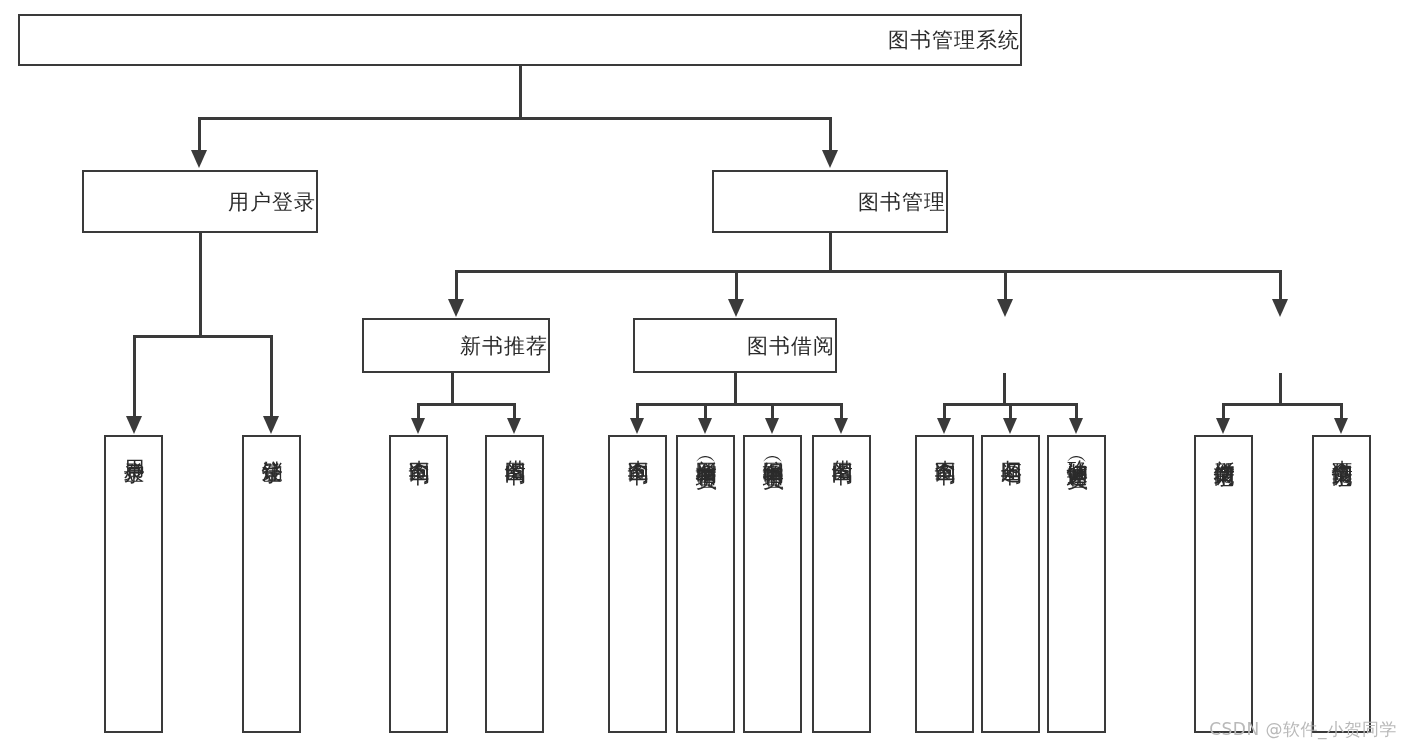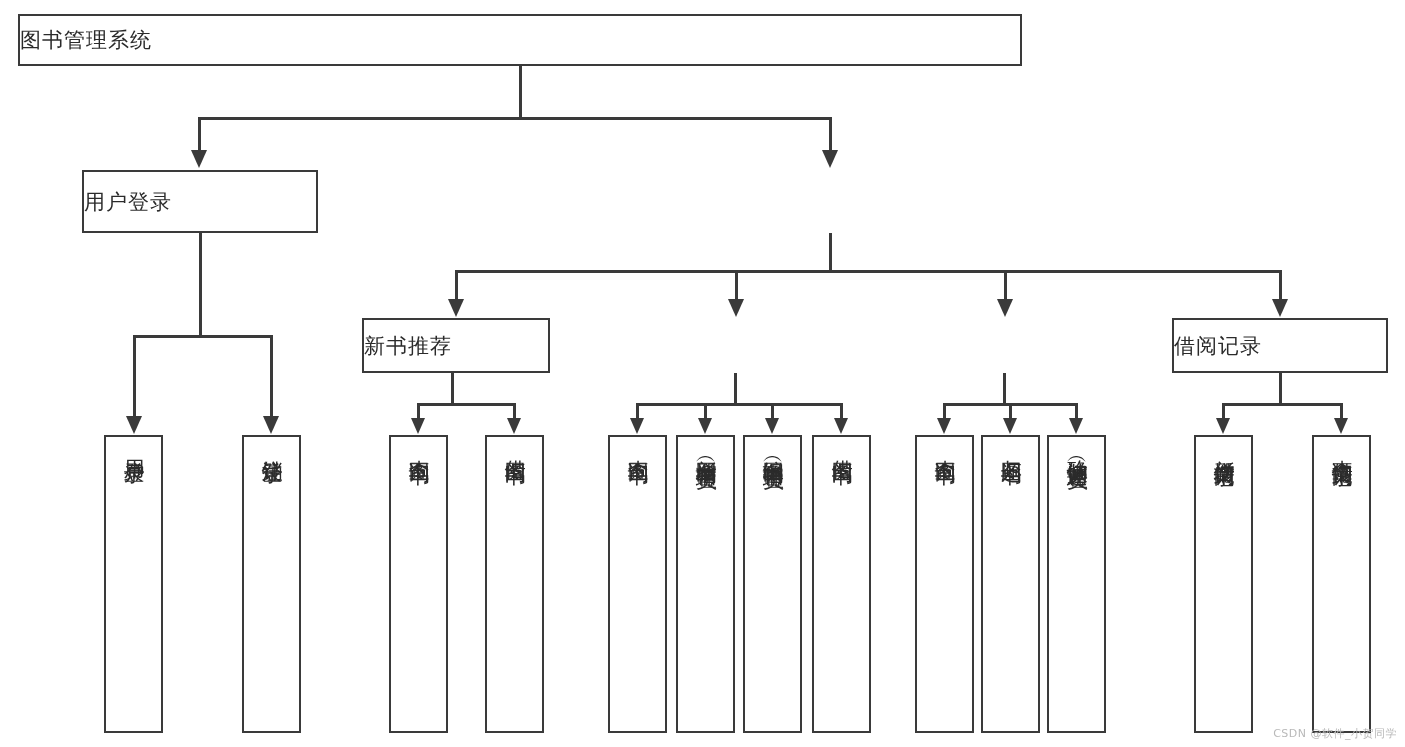--- a/index.html
+++ b/index.html
@@ -15,21 +15,21 @@
     font-family: "DejaVu Sans", "Liberation Sans", sans-serif;
     overflow: hidden;
   }
   .node {
     position: absolute;
     box-sizing: border-box;
     border: 2.5px solid #3a3a3a;
     background: #ffffff;
     display: flex;
     align-items: center;
-    justify-content: flex-start;
+    justify-content: flex-end;
     color: #2b2b2b;
   }
   .node.horiz {
     font-size: 21px;
     letter-spacing: 1px;
   }
   .node.vert {
     padding-top: 6px;
     align-items: flex-start;
     justify-content: center;
@@ -59,21 +59,21 @@
   }
   .arrow.small {
     border-left-width: 7px;
     border-right-width: 7px;
     border-top-width: 16px;
   }
   #watermark {
     position: absolute;
     right: 8px;
     bottom: 6px;
-    font-size: 11px;
+    font-size: 17px;
     color: #b9b9b9;
     letter-spacing: 0.5px;
     white-space: nowrap;
   }
 </style>
 </head>
 <body>
 
 <div id="canvas">
 
@@ -85,20 +85,23 @@
   <div class="line hline" style="left:198px; top:117px; width:633px; height:2.5px;"></div>
   <div class="line vline" style="left:198px; top:117px; width:2.5px; height:36px;"></div>
   <div class="arrow" style="left:191px; top:150px;"></div>
   <div class="line vline" style="left:829px; top:117px; width:2.5px; height:36px;"></div>
   <div class="arrow" style="left:822px; top:150px;"></div>
 
   <div class="node horiz" style="left:82px; top:170px; width:236px; height:63px;">
     <span>用户登录</span>
   </div>
 
+  <div class="node horiz" style="left:712px; top:170px; width:236px; height:63px;">
+    <span>图书管理</span>
+  </div>
 
   <div class="line vline" style="left:199px; top:233px; width:2.5px; height:104px;"></div>
   <div class="line hline" style="left:133px; top:335px; width:140px; height:2.5px;"></div>
   <div class="line vline" style="left:133px; top:335px; width:2.5px; height:84px;"></div>
   <div class="arrow" style="left:126px; top:416px;"></div>
   <div class="line vline" style="left:270px; top:335px; width:2.5px; height:84px;"></div>
   <div class="arrow" style="left:263px; top:416px;"></div>
 
   <div class="line vline" style="left:829px; top:233px; width:2.5px; height:39px;"></div>
   <div class="line hline" style="left:455px; top:270px; width:827px; height:2.5px;"></div>
@@ -107,22 +110,22 @@
   <div class="line vline" style="left:735px; top:270px; width:2.5px; height:32px;"></div>
   <div class="arrow" style="left:728px; top:299px;"></div>
   <div class="line vline" style="left:1004px; top:270px; width:2.5px; height:32px;"></div>
   <div class="arrow" style="left:997px; top:299px;"></div>
   <div class="line vline" style="left:1279px; top:270px; width:2.5px; height:32px;"></div>
   <div class="arrow" style="left:1272px; top:299px;"></div>
 
   <div class="node horiz" style="left:362px; top:318px; width:188px; height:55px;">
     <span>新书推荐</span>
   </div>
-  <div class="node horiz" style="left:1172px; top:318px; width:216px; height:55px;">
-    <span>借阅记录</span>
+  <div class="node horiz" style="left:633px; top:318px; width:204px; height:55px;">
+    <span>图书借阅</span>
   </div>
 
   <div class="line vline" style="left:451px; top:373px; width:2.5px; height:32px;"></div>
   <div class="line hline" style="left:417px; top:403px; width:99px; height:2.5px;"></div>
   <div class="line vline" style="left:417px; top:403px; width:2.5px; height:16px;"></div>
   <div class="arrow small" style="left:411px; top:418px;"></div>
   <div class="line vline" style="left:513px; top:403px; width:2.5px; height:16px;"></div>
   <div class="arrow small" style="left:507px; top:418px;"></div>
 
   <div class="line vline" style="left:734px; top:373px; width:2.5px; height:32px;"></div>

